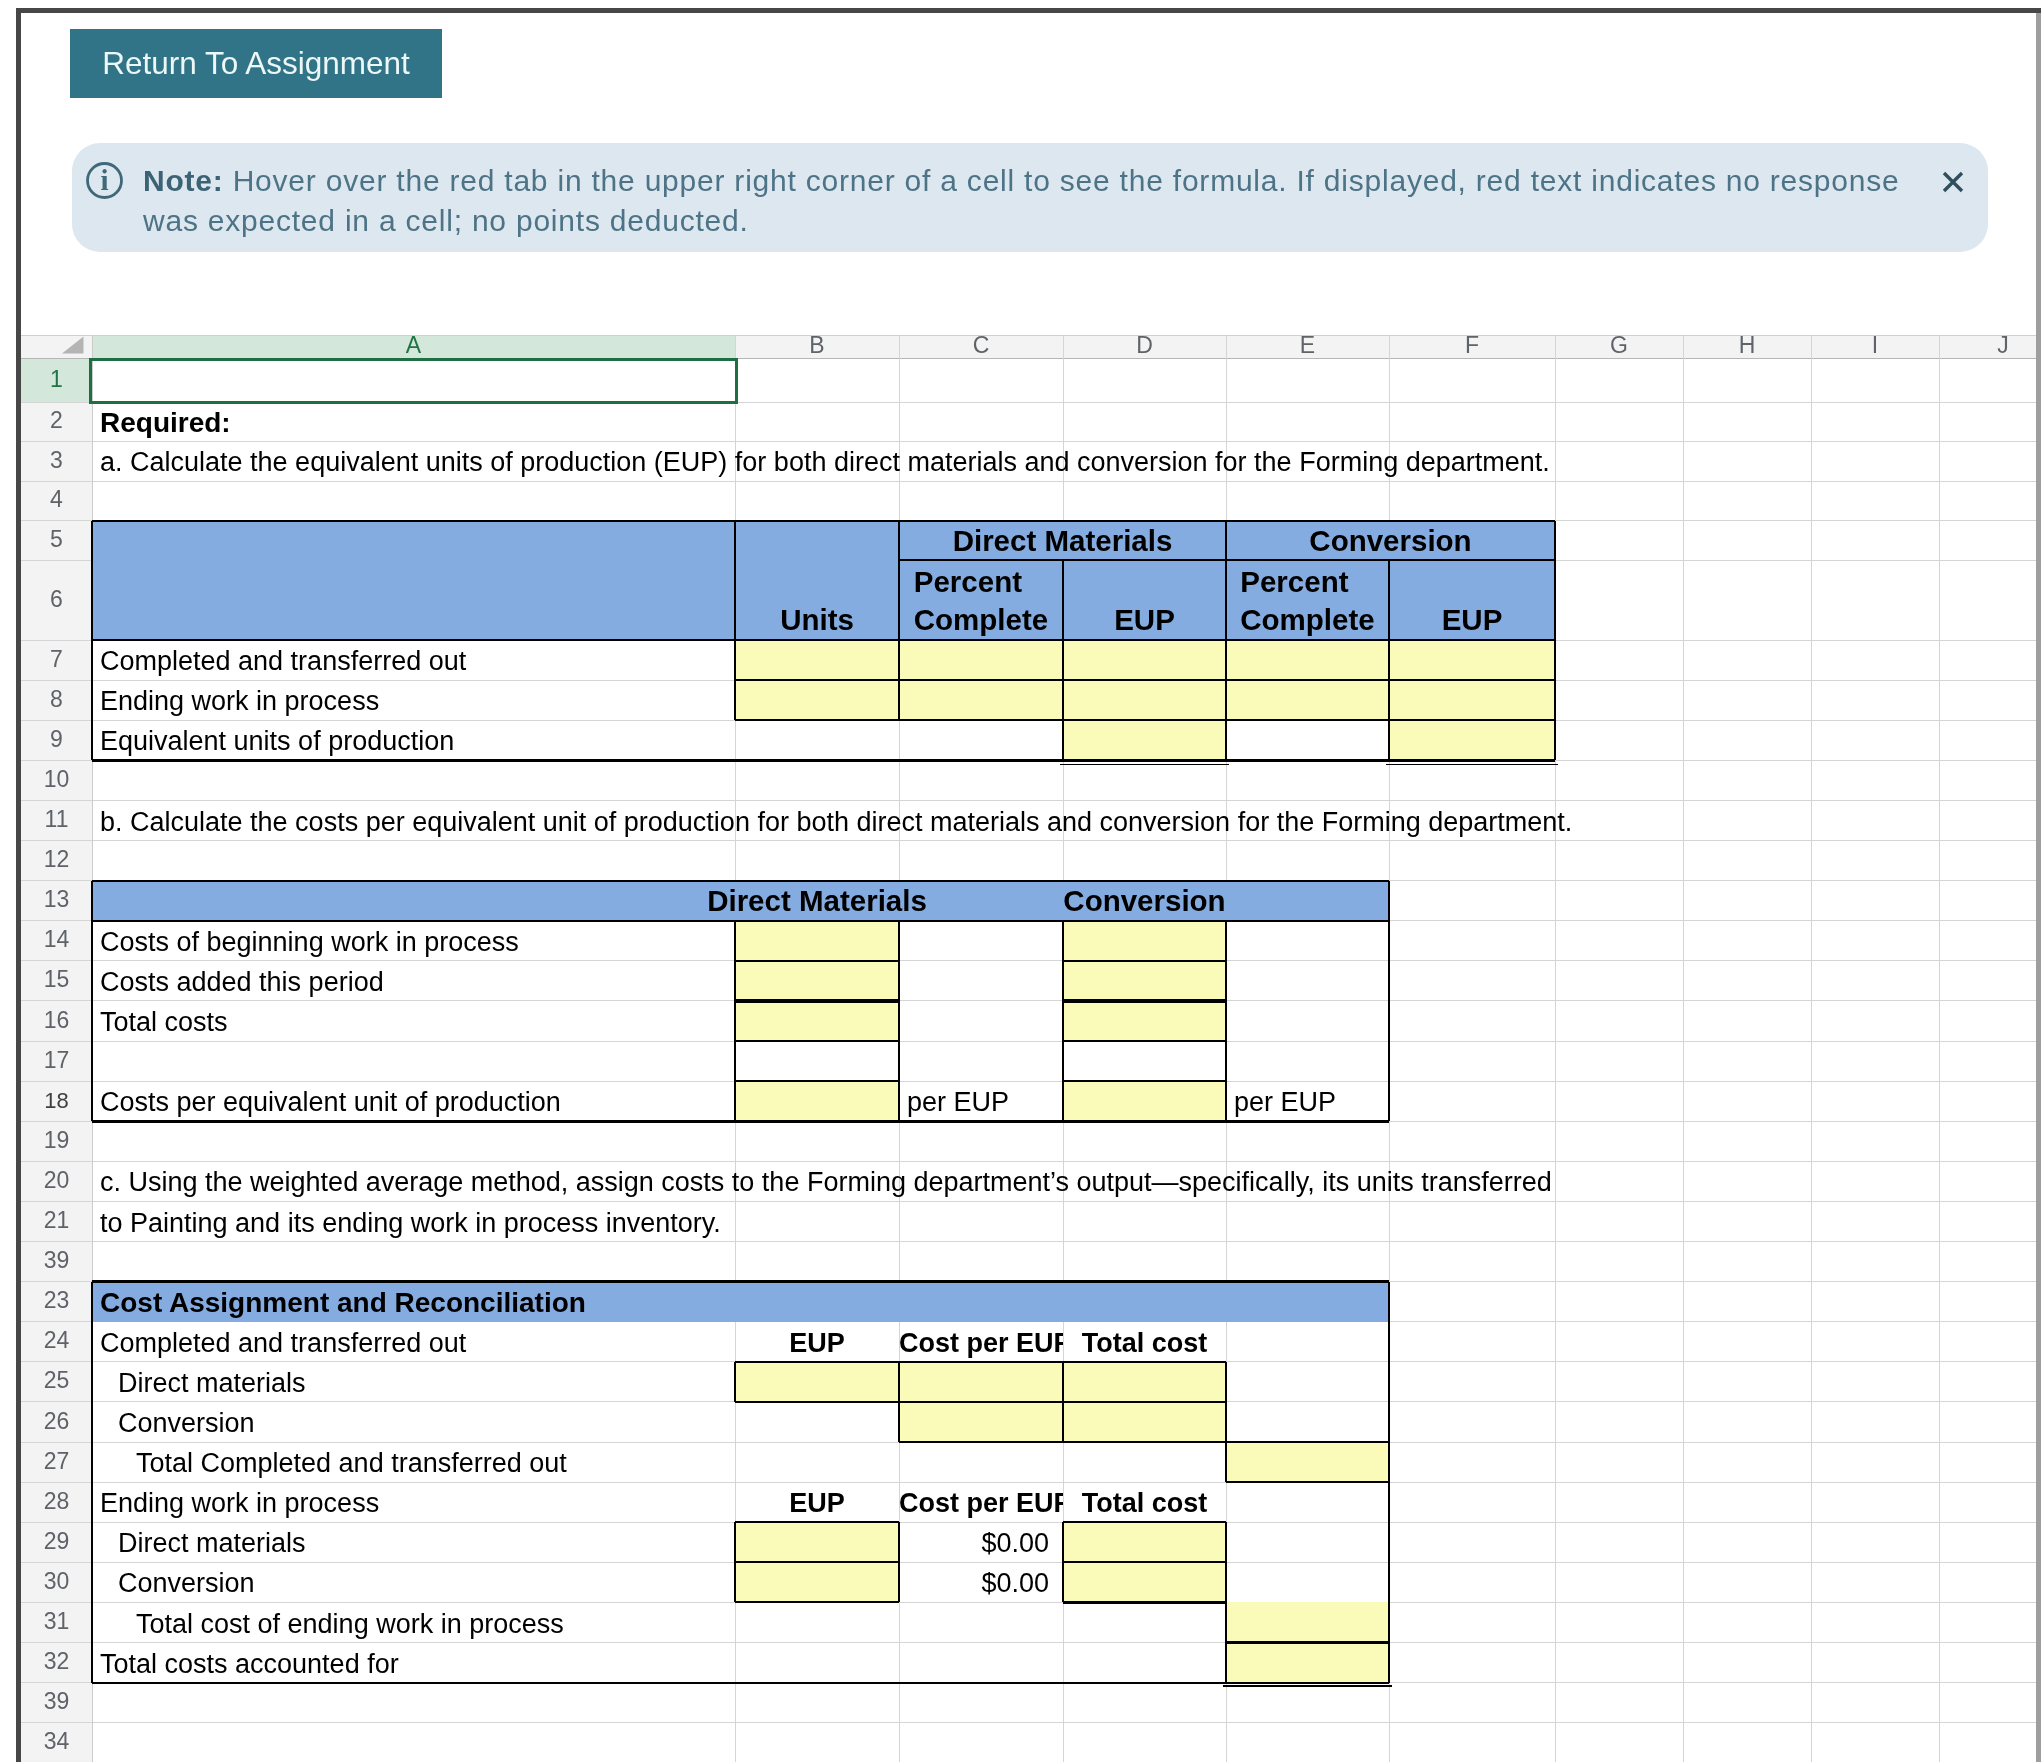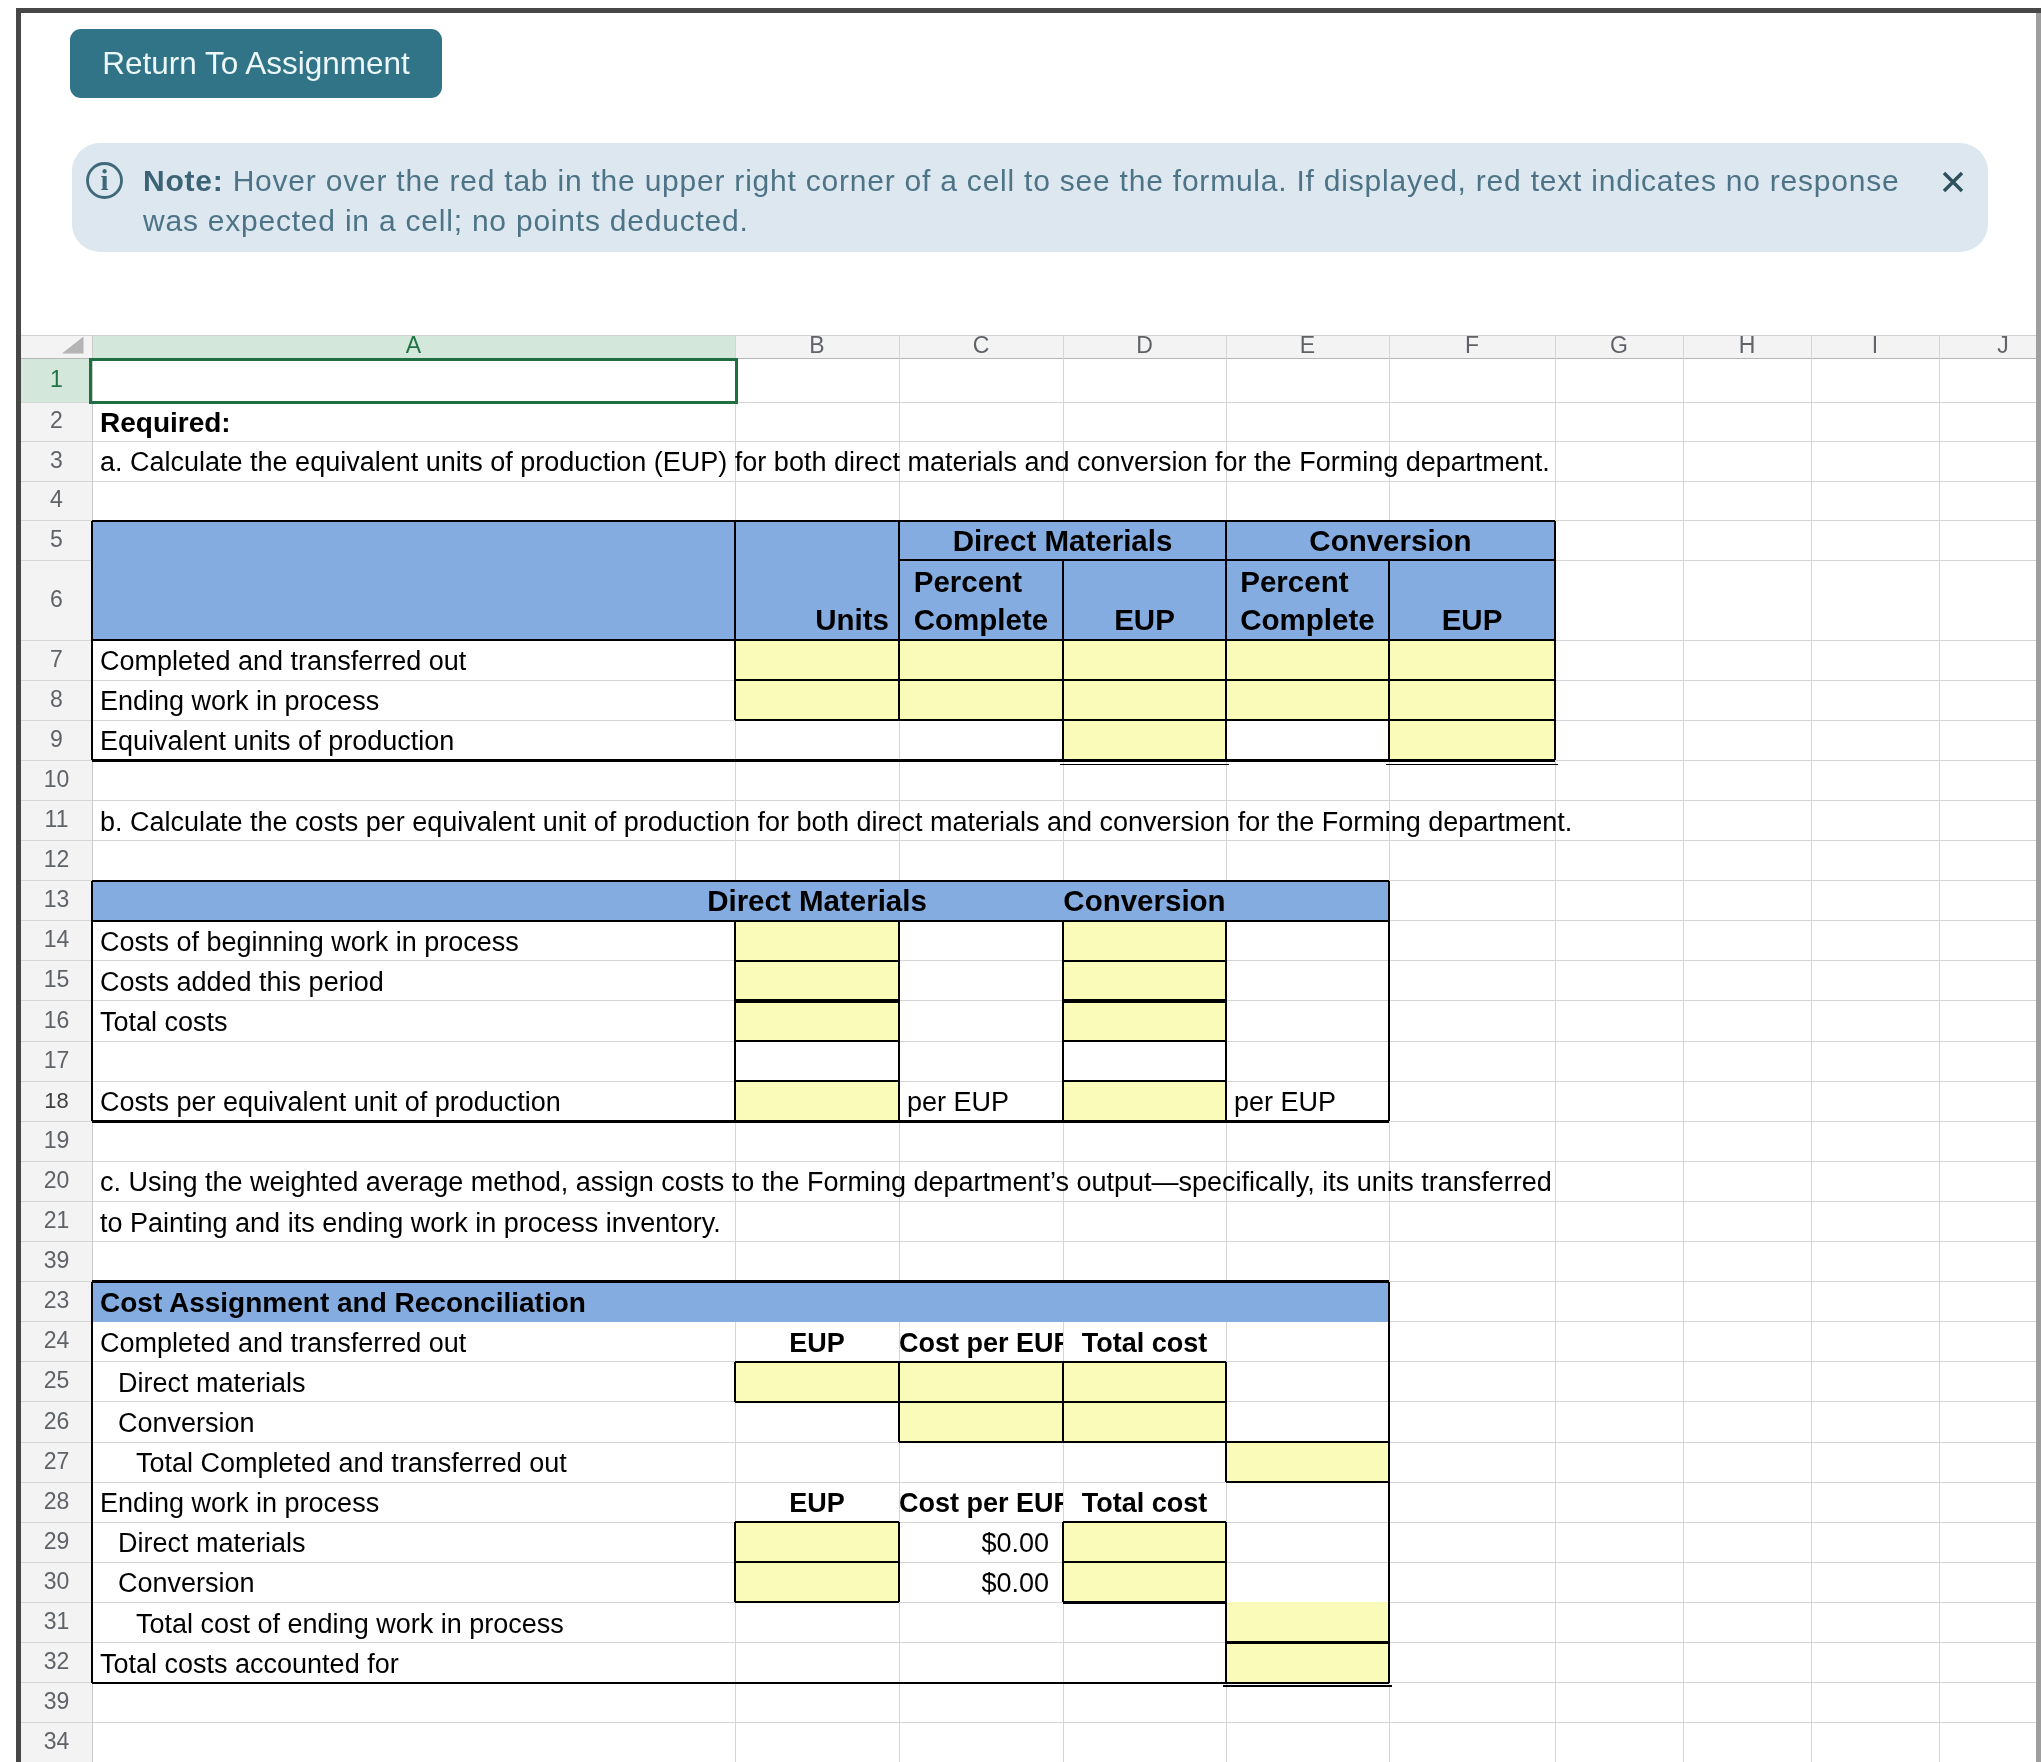--- a/index.html
+++ b/index.html
@@ -168,21 +168,21 @@
 <div style="position:absolute;left:1225px;top:1442px;width:2px;height:40.1px;background:#000;"></div>
 <div style="position:absolute;left:734px;top:1522.2px;width:2px;height:80.2px;background:#000;"></div>
 <div style="position:absolute;left:898px;top:1522.2px;width:2px;height:80.2px;background:#000;"></div>
 <div style="position:absolute;left:1062px;top:1522.2px;width:2px;height:80.2px;background:#000;"></div>
 <div style="position:absolute;left:1225px;top:1522.2px;width:2px;height:80.2px;background:#000;"></div>
 <div style="position:absolute;left:1225px;top:1602.4px;width:2px;height:80.2px;background:#000;"></div>
 <div style="position:absolute;top:404.5px;font-size:28px;line-height:36px;color:#000;white-space:pre;font-weight:bold;left:100px;">Required:</div>
 <div style="position:absolute;top:445px;font-size:27px;line-height:35px;color:#000;white-space:pre;left:100px;">a. Calculate the equivalent units of production (EUP) for both direct materials and conversion for the Forming department.</div>
 <div style="position:absolute;top:521.5px;font-size:29.5px;line-height:37.5px;color:#000;white-space:pre;font-weight:bold;left:1062.5px;transform:translateX(-50%);">Direct Materials</div>
 <div style="position:absolute;top:521.5px;font-size:29.5px;line-height:37.5px;color:#000;white-space:pre;font-weight:bold;left:1390.5px;transform:translateX(-50%);">Conversion</div>
-<div style="position:absolute;top:600.5px;font-size:29.5px;line-height:37.5px;color:#000;white-space:pre;font-weight:bold;left:817px;transform:translateX(-50%);margin-left:35px;">Units</div>
+<div style="position:absolute;top:600.5px;font-size:29.5px;line-height:37.5px;color:#000;white-space:pre;font-weight:bold;left:817px;transform:translateX(-50%);">Units</div>
 <div style="position:absolute;top:563px;font-size:29.5px;line-height:37.5px;color:#000;white-space:pre;font-weight:bold;left:981px;transform:translateX(-50%);">Percent<br>Complete</div>
 <div style="position:absolute;top:600.5px;font-size:29.5px;line-height:37.5px;color:#000;white-space:pre;font-weight:bold;left:1144.5px;transform:translateX(-50%);">EUP</div>
 <div style="position:absolute;top:563px;font-size:29.5px;line-height:37.5px;color:#000;white-space:pre;font-weight:bold;left:1307.5px;transform:translateX(-50%);">Percent<br>Complete</div>
 <div style="position:absolute;top:600.5px;font-size:29.5px;line-height:37.5px;color:#000;white-space:pre;font-weight:bold;left:1472px;transform:translateX(-50%);">EUP</div>
 <div style="position:absolute;top:644px;font-size:27px;line-height:35px;color:#000;white-space:pre;left:100px;">Completed and transferred out</div>
 <div style="position:absolute;top:684.2px;font-size:27px;line-height:35px;color:#000;white-space:pre;left:100px;">Ending work in process</div>
 <div style="position:absolute;top:724.3px;font-size:27px;line-height:35px;color:#000;white-space:pre;left:100px;">Equivalent units of production</div>
 <div style="position:absolute;top:804.5px;font-size:27px;line-height:35px;color:#000;white-space:pre;left:100px;">b. Calculate the costs per equivalent unit of production for both direct materials and conversion for the Forming department.</div>
 <div style="position:absolute;top:882.2px;font-size:29.5px;line-height:37.5px;color:#000;white-space:pre;font-weight:bold;left:817px;transform:translateX(-50%);">Direct Materials</div>
 <div style="position:absolute;top:882.2px;font-size:29.5px;line-height:37.5px;color:#000;white-space:pre;font-weight:bold;left:1144.5px;transform:translateX(-50%);">Conversion</div>
@@ -206,21 +206,21 @@
 <div style="position:absolute;top:1486.2px;font-size:27px;line-height:35px;color:#000;white-space:pre;font-weight:bold;left:817px;transform:translateX(-50%);">EUP</div>
 <div style="position:absolute;top:1486.2px;font-size:27px;line-height:35px;color:#000;white-space:pre;font-weight:bold;left:899px;width:164px;text-align:center;overflow:hidden;">Cost per EUP</div>
 <div style="position:absolute;top:1486.2px;font-size:27px;line-height:35px;color:#000;white-space:pre;font-weight:bold;left:1144.5px;transform:translateX(-50%);">Total cost</div>
 <div style="position:absolute;top:1526.3px;font-size:27px;line-height:35px;color:#000;white-space:pre;left:118px;">Direct materials</div>
 <div style="position:absolute;top:1526.3px;font-size:27px;line-height:35px;color:#000;white-space:pre;left:449px;width:600px;text-align:right;">$0.00</div>
 <div style="position:absolute;top:1566.4px;font-size:27px;line-height:35px;color:#000;white-space:pre;left:118px;">Conversion</div>
 <div style="position:absolute;top:1566.4px;font-size:27px;line-height:35px;color:#000;white-space:pre;left:449px;width:600px;text-align:right;">$0.00</div>
 <div style="position:absolute;top:1606.5px;font-size:27px;line-height:35px;color:#000;white-space:pre;left:136px;">Total cost of ending work in process</div>
 <div style="position:absolute;top:1646.6px;font-size:27px;line-height:35px;color:#000;white-space:pre;left:100px;">Total costs accounted for</div>
 <div style="position:absolute;left:89.4px;top:357.6px;width:648.2px;height:46px;border:3.2px solid #1e6f41;background:transparent;"></div>
-<div style="position:absolute;left:70px;top:29px;width:372px;height:69px;background:#317487;border-radius:11px;color:#ecf7f8;font-size:31.5px;line-height:69px;text-align:center;">Return To Assignment</div>
+<div style="position:absolute;left:70px;top:29px;width:372px;height:69px;background:#317487;border-radius:0;color:#ecf7f8;font-size:31.5px;line-height:69px;text-align:center;">Return To Assignment</div>
 <div style="position:absolute;left:72px;top:143px;width:1916px;height:109px;background:#dde7ef;border-radius:28px;"></div>
 <svg style="position:absolute;left:85px;top:161px" width="40" height="40" viewBox="0 0 40 40">
     <circle cx="19.5" cy="19.5" r="17" fill="none" stroke="#3f6878" stroke-width="2.8"></circle>
     <text x="19.5" y="29" font-family="Liberation Serif" font-size="29px" font-weight="bold" fill="#3f6878" text-anchor="middle">i</text>
   </svg>
 <div style="position:absolute;left:143px;top:161px;font-size:30px;letter-spacing:0.78px;line-height:40px;color:#4d7386;"><b style="color:#3c6375">Note:</b> Hover over the red tab in the upper right corner of a cell to see the formula. If displayed, red text indicates no response<br>was expected in a cell; no points deducted.</div>
 <svg style="position:absolute;left:1940px;top:169px" width="26" height="26" viewBox="0 0 26 26">
     <path d="M4 4 L22 22 M22 4 L4 22" stroke="#2e4f5d" stroke-width="3.4" fill="none"></path>
   </svg>
 <div style="position:absolute;left:16px;top:8px;width:2025px;height:5px;background:#474747;"></div>

